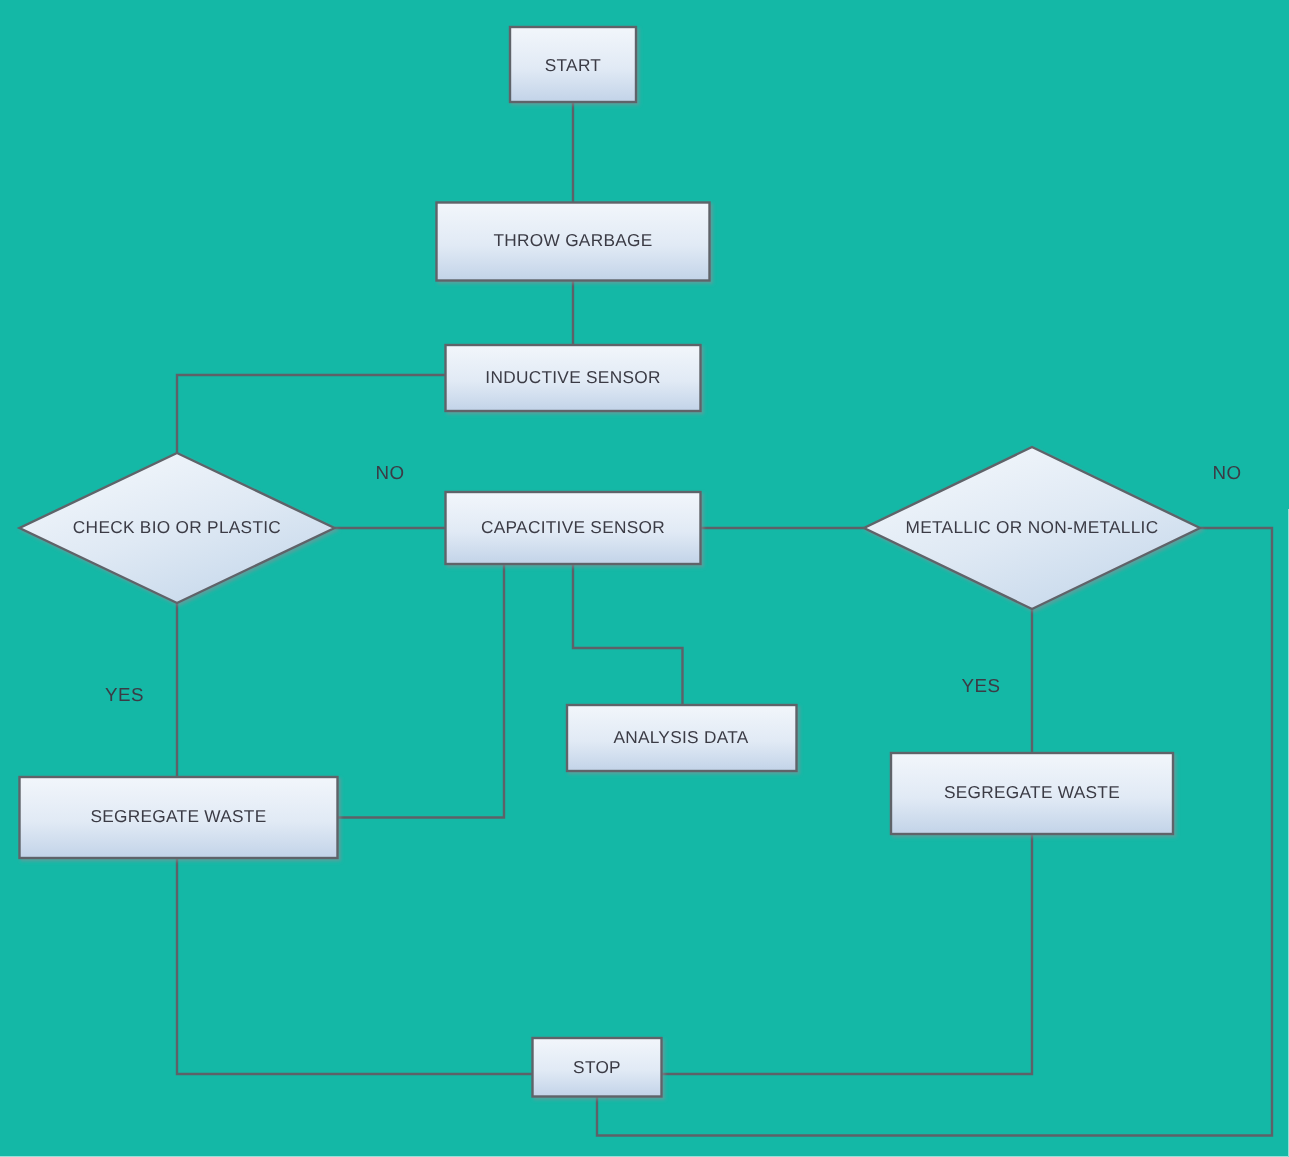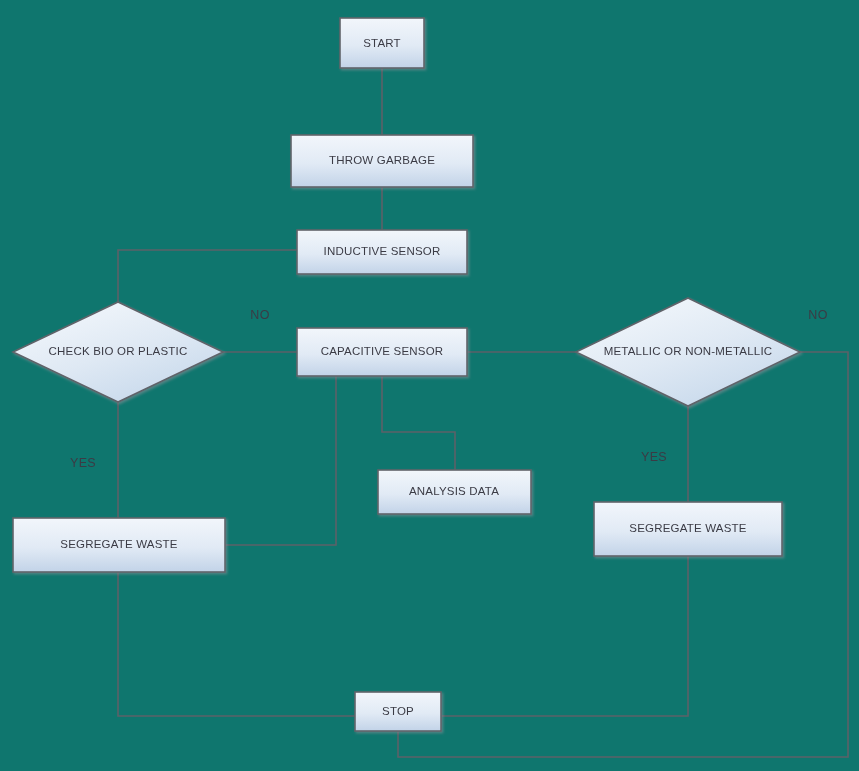--- a/index.html
+++ b/index.html
@@ -7,21 +7,21 @@
     padding: 0;
     background: #ffffff;
   }
   body {
     font-family: "Liberation Sans", sans-serif;
   }
   #canvas {
     position: relative;
     width: 859px;
     height: 771px;
-    background: #0f766e;
+    background: #14b8a6;
     overflow: hidden;
   }
   svg#flow {
     position: absolute;
     left: 0;
     top: 0;
     width: 859px;
     height: 771px;
   }
   .node-label {

